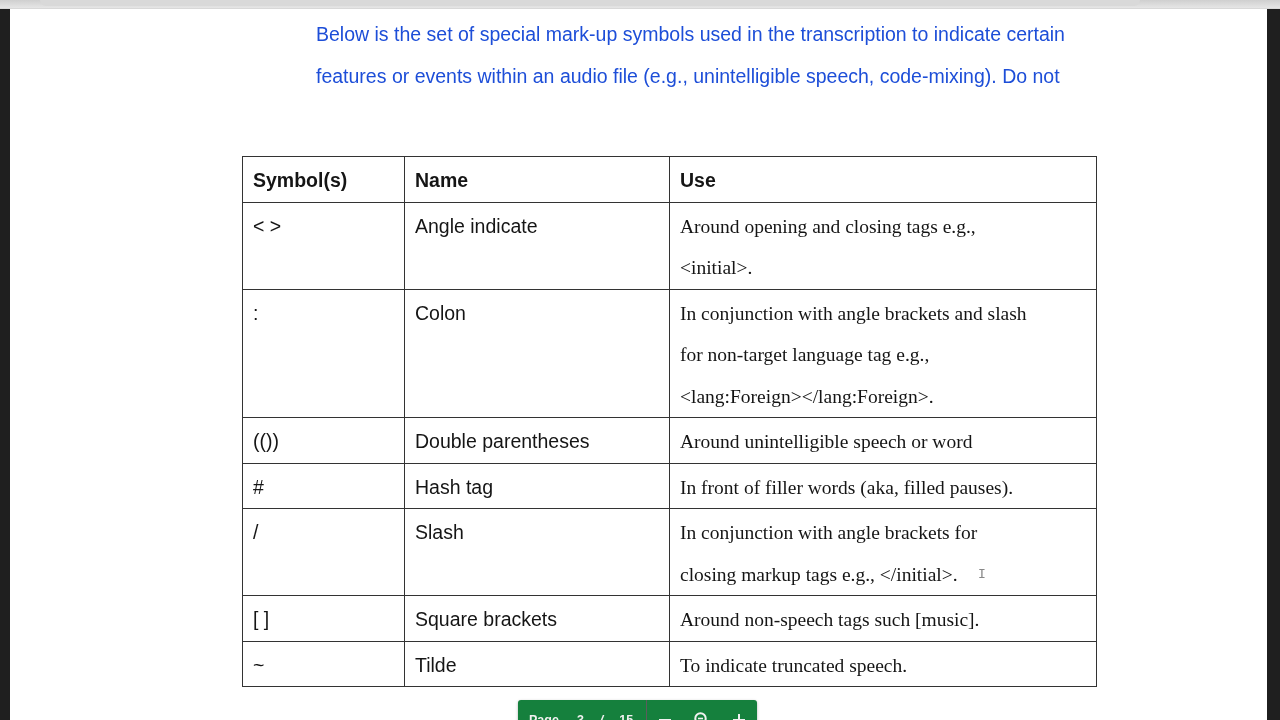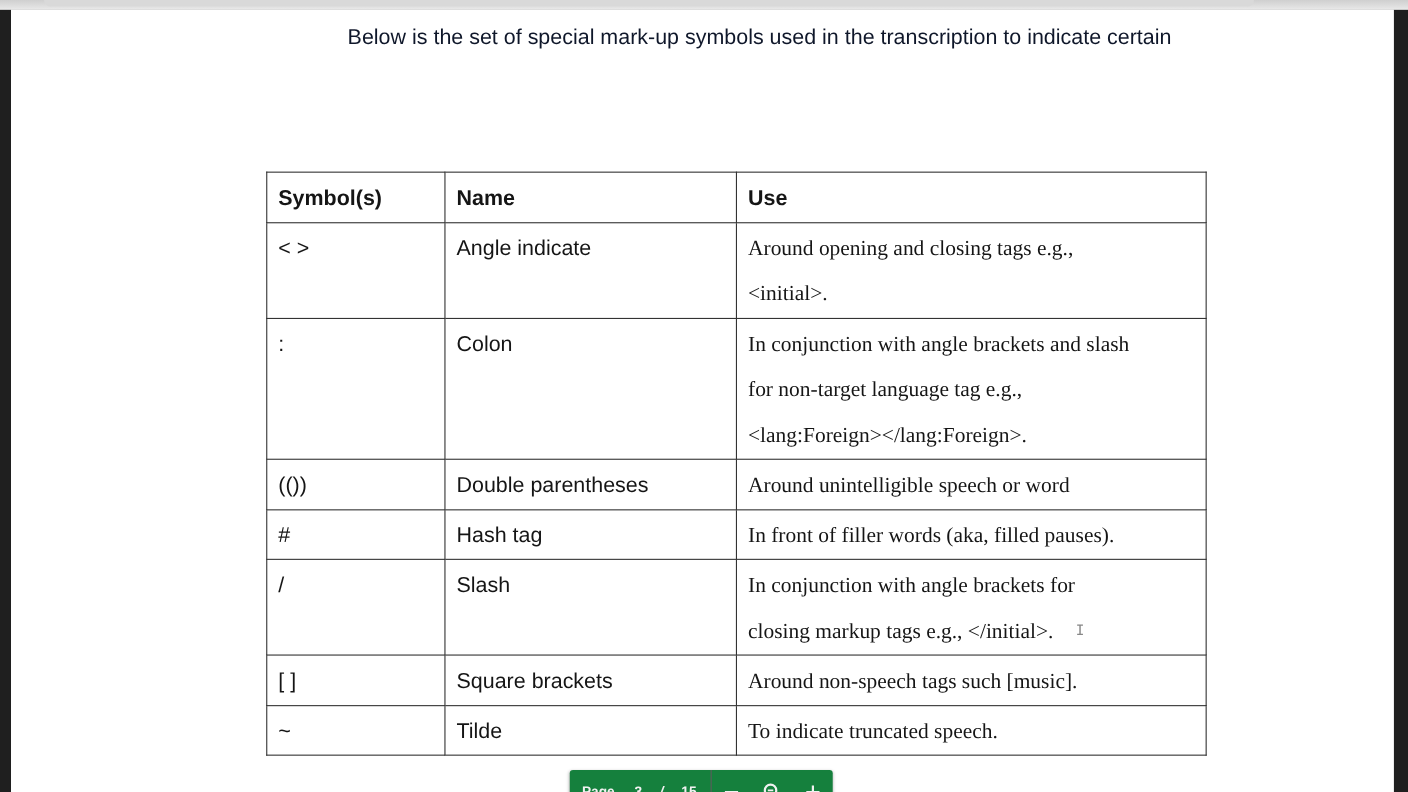--- a/index.html
+++ b/index.html
@@ -25,21 +25,21 @@
   .edge-right {
     position: absolute; right: 0; top: 9px; width: 13px; height: 711px;
     background: #1f1f1f;
   }
   .page {
     position: absolute; left: 10px; top: 9px; width: 1257px; height: 711px;
     background: #ffffff;
   }
   .intro {
     position: absolute; left: 306px; top: 5px; width: 820px;
-    font-size: 19.5px; line-height: 41.5px; color: #0f172a;
+    font-size: 19.5px; line-height: 41.5px; color: #1d4ed8;
     margin: 0;
   }
   .intro span { display: block; white-space: nowrap; }
   table.symbols {
     position: absolute; left: 242px; top: 156px;
     border-collapse: collapse;
     font-size: 19.5px; color: #151515;
   }
   table.symbols td, table.symbols th {
     border: 1.5px solid #333;
@@ -88,20 +88,21 @@
 
 <div class="top-bar">
   <div class="address"></div>
 </div>
 <div class="edge-left"></div>
 <div class="edge-right"></div>
 
 <div class="page">
   <p class="intro">
     <span>Below is the set of special mark-up symbols used in the transcription to indicate certain</span>
+    <span>features or events within an audio file (e.g., unintelligible speech, code-mixing). Do not</span>
   </p>
 </div>
 
 <table class="symbols">
   <colgroup>
       <col class="c1">
       <col class="c2">
       <col class="c3">
     </colgroup>
   <thead>

